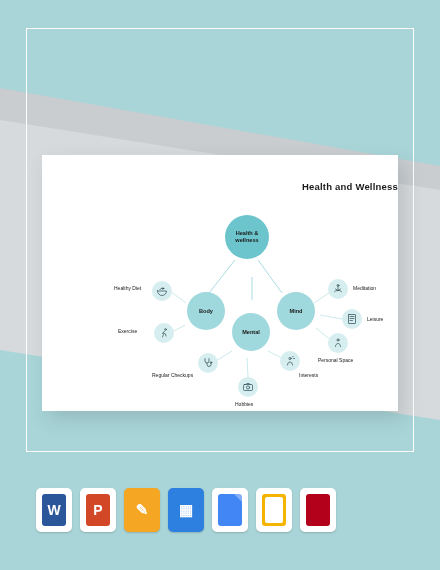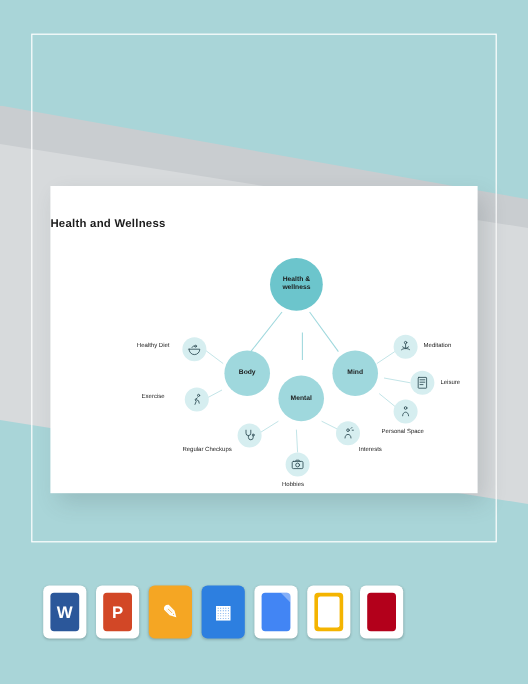--- a/index.html
+++ b/index.html
@@ -62,21 +62,21 @@
     height: 256px;
     background: #ffffff;
     box-shadow: 6px 8px 18px rgba(60,70,80,0.18);
   }
 
   .card-title {
     position: absolute;
     top: 26px;
     left: 0;
     width: 100%;
-    text-align: left;
+    text-align: right;
     font-size: 9.5px;
     font-weight: bold;
     color: #1c1c1c;
     letter-spacing: 0.2px;
   }
 
   .diagram {
     position: absolute;
     left: 0;
     top: 0;

